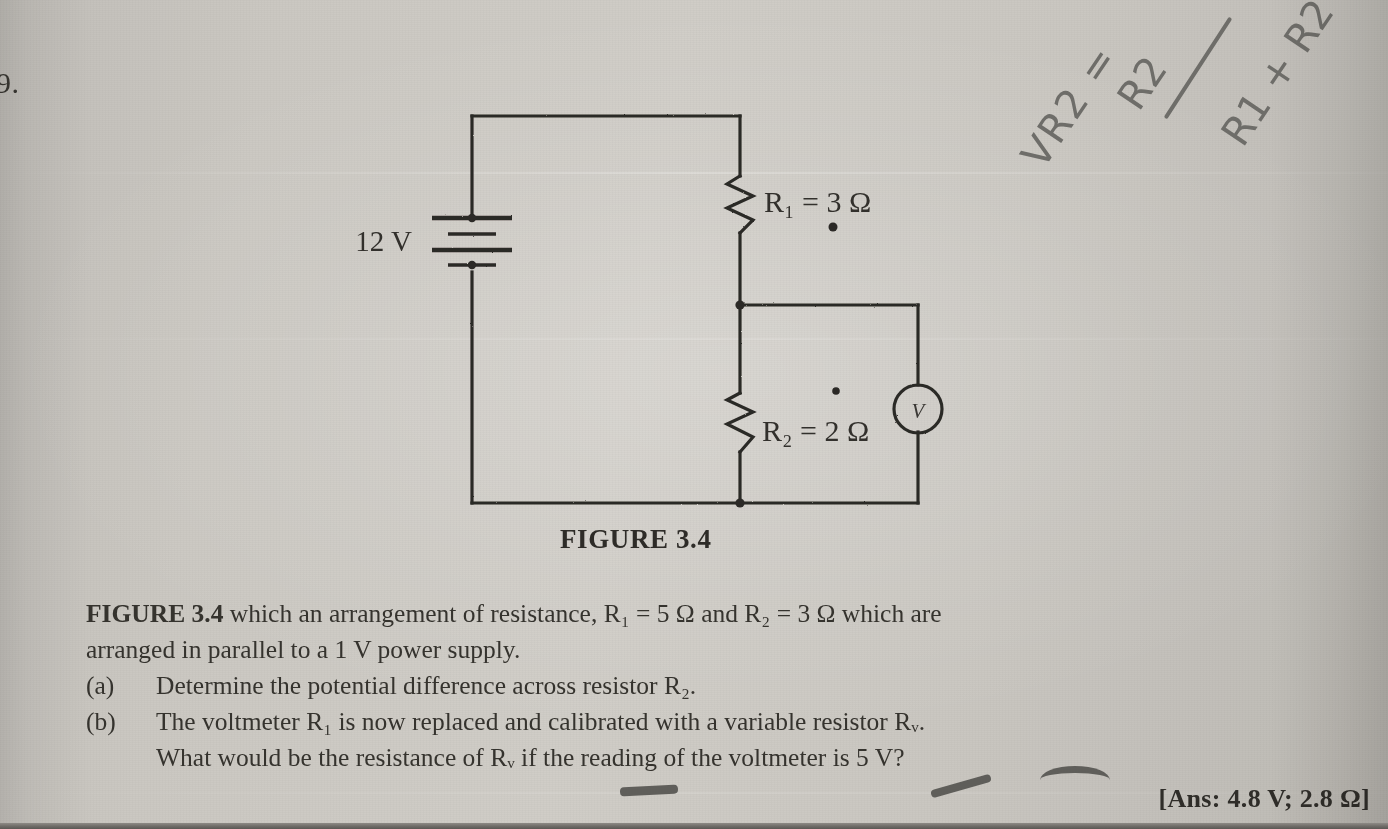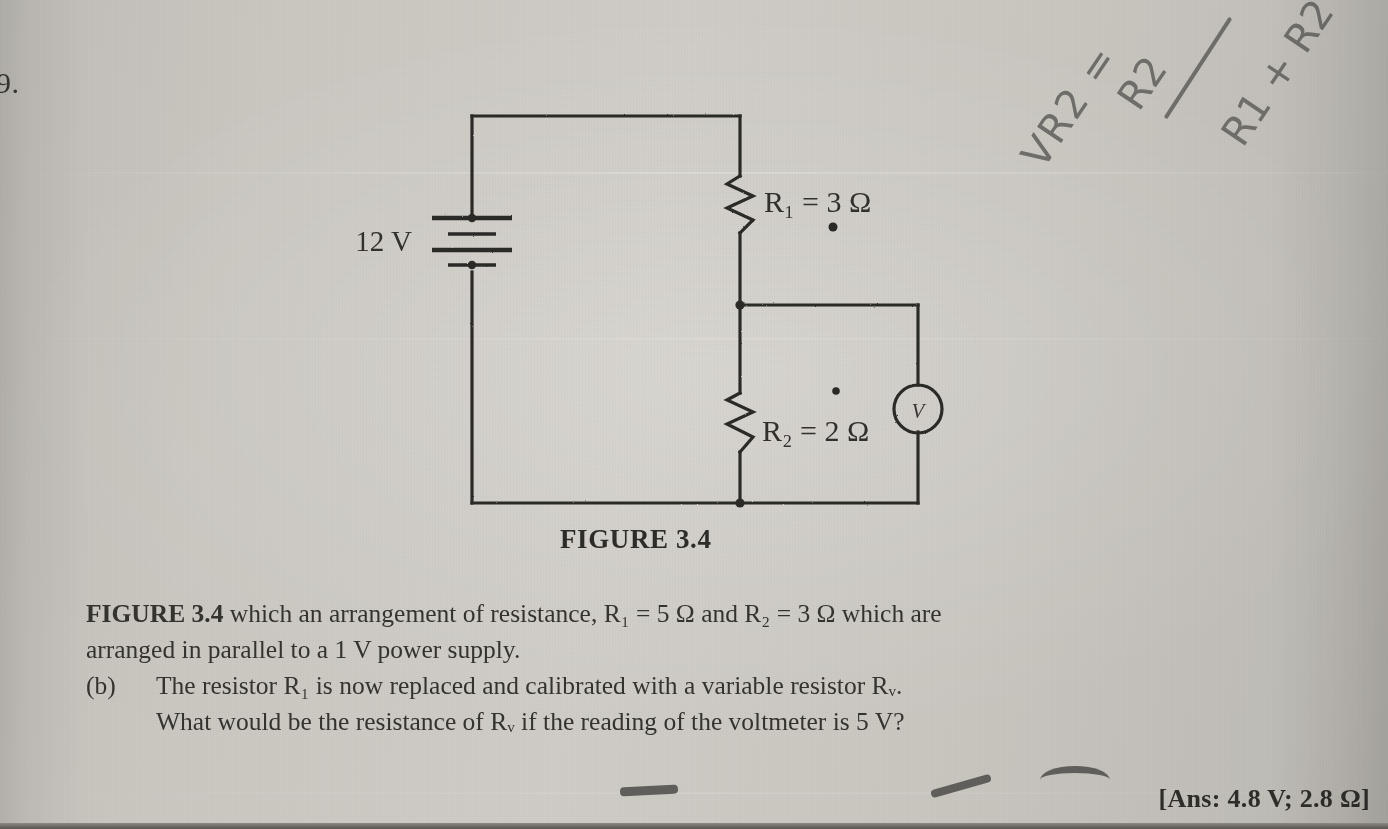--- a/index.html
+++ b/index.html
@@ -158,23 +158,26 @@
 
   <div class="caption">FIGURE 3.4</div>
 
   <div id="body-text">
     <div class="ln">
       <b>FIGURE 3.4</b><span> which an arrangement of resistance, </span><span class="it">R₁</span><span> = 5 Ω and </span><span class="it">R₂</span><span> = 3 Ω which are</span>
     </div>
 
     <div class="ln">arranged in parallel to a 1 V power supply.</div>
 
+    <div class="ln">
+      <span class="qlab">(a)</span><span>Determine the potential difference across resistor </span><span class="it">R₂</span><span>.</span>
+    </div>
 
     <div class="ln">
-      <span class="qlab">(b)</span><span>The resistor </span><span class="it">R₁</span><span> is now replaced and calibrated with a variable resistor </span><span class="it">Rᵥ</span><span>.</span>
+      <span class="qlab">(b)</span><span>The voltmeter </span><span class="it">R₁</span><span> is now replaced and calibrated with a variable resistor </span><span class="it">Rᵥ</span><span>.</span>
     </div>
 
     <div class="ln">
       <span class="indent"></span><span>What would be the resistance of </span><span class="it">Rᵥ</span><span> if the reading of the voltmeter is 5 V?</span>
     </div>
   </div>
 
   <div id="ans">[Ans: 4.8 V; 2.8 Ω]</div>
 
   <div class="pencil" id="hw-vr2">VR2 =</div>

